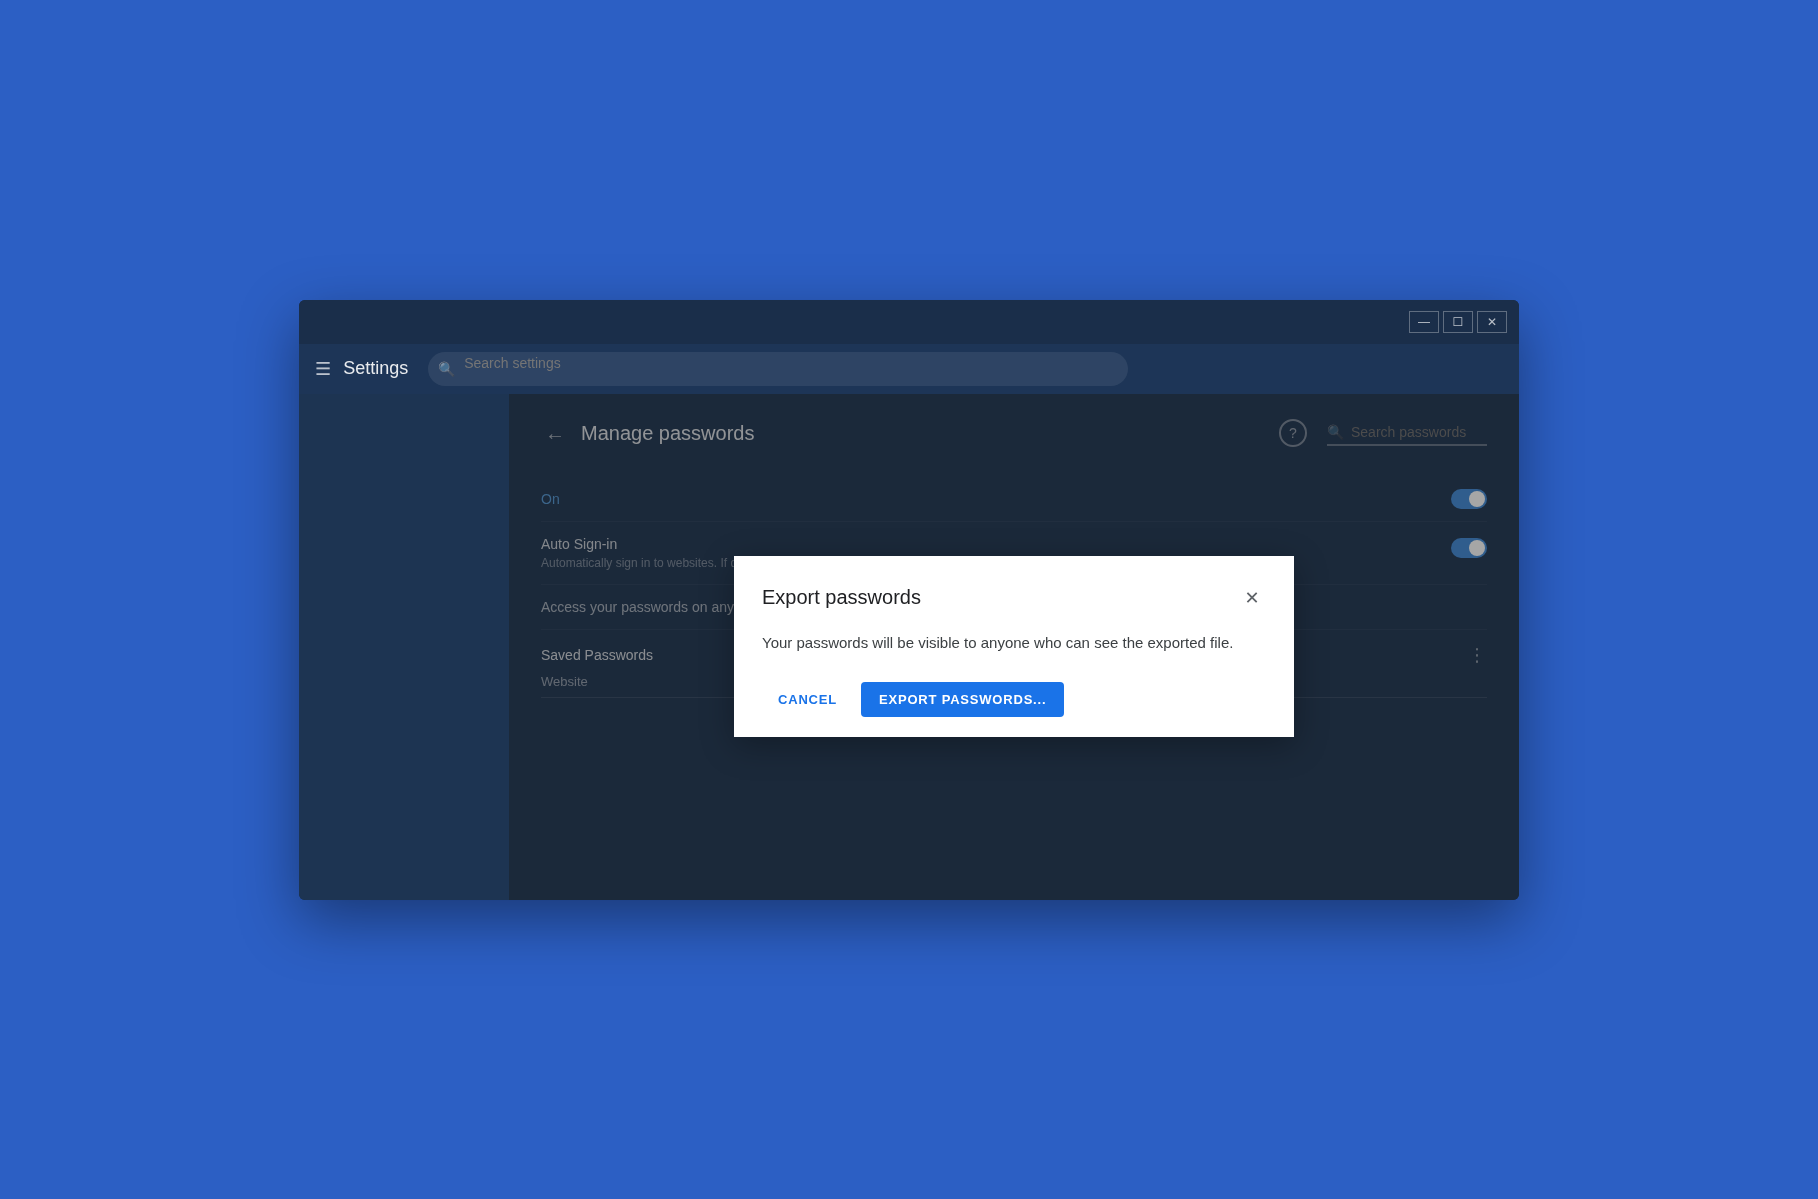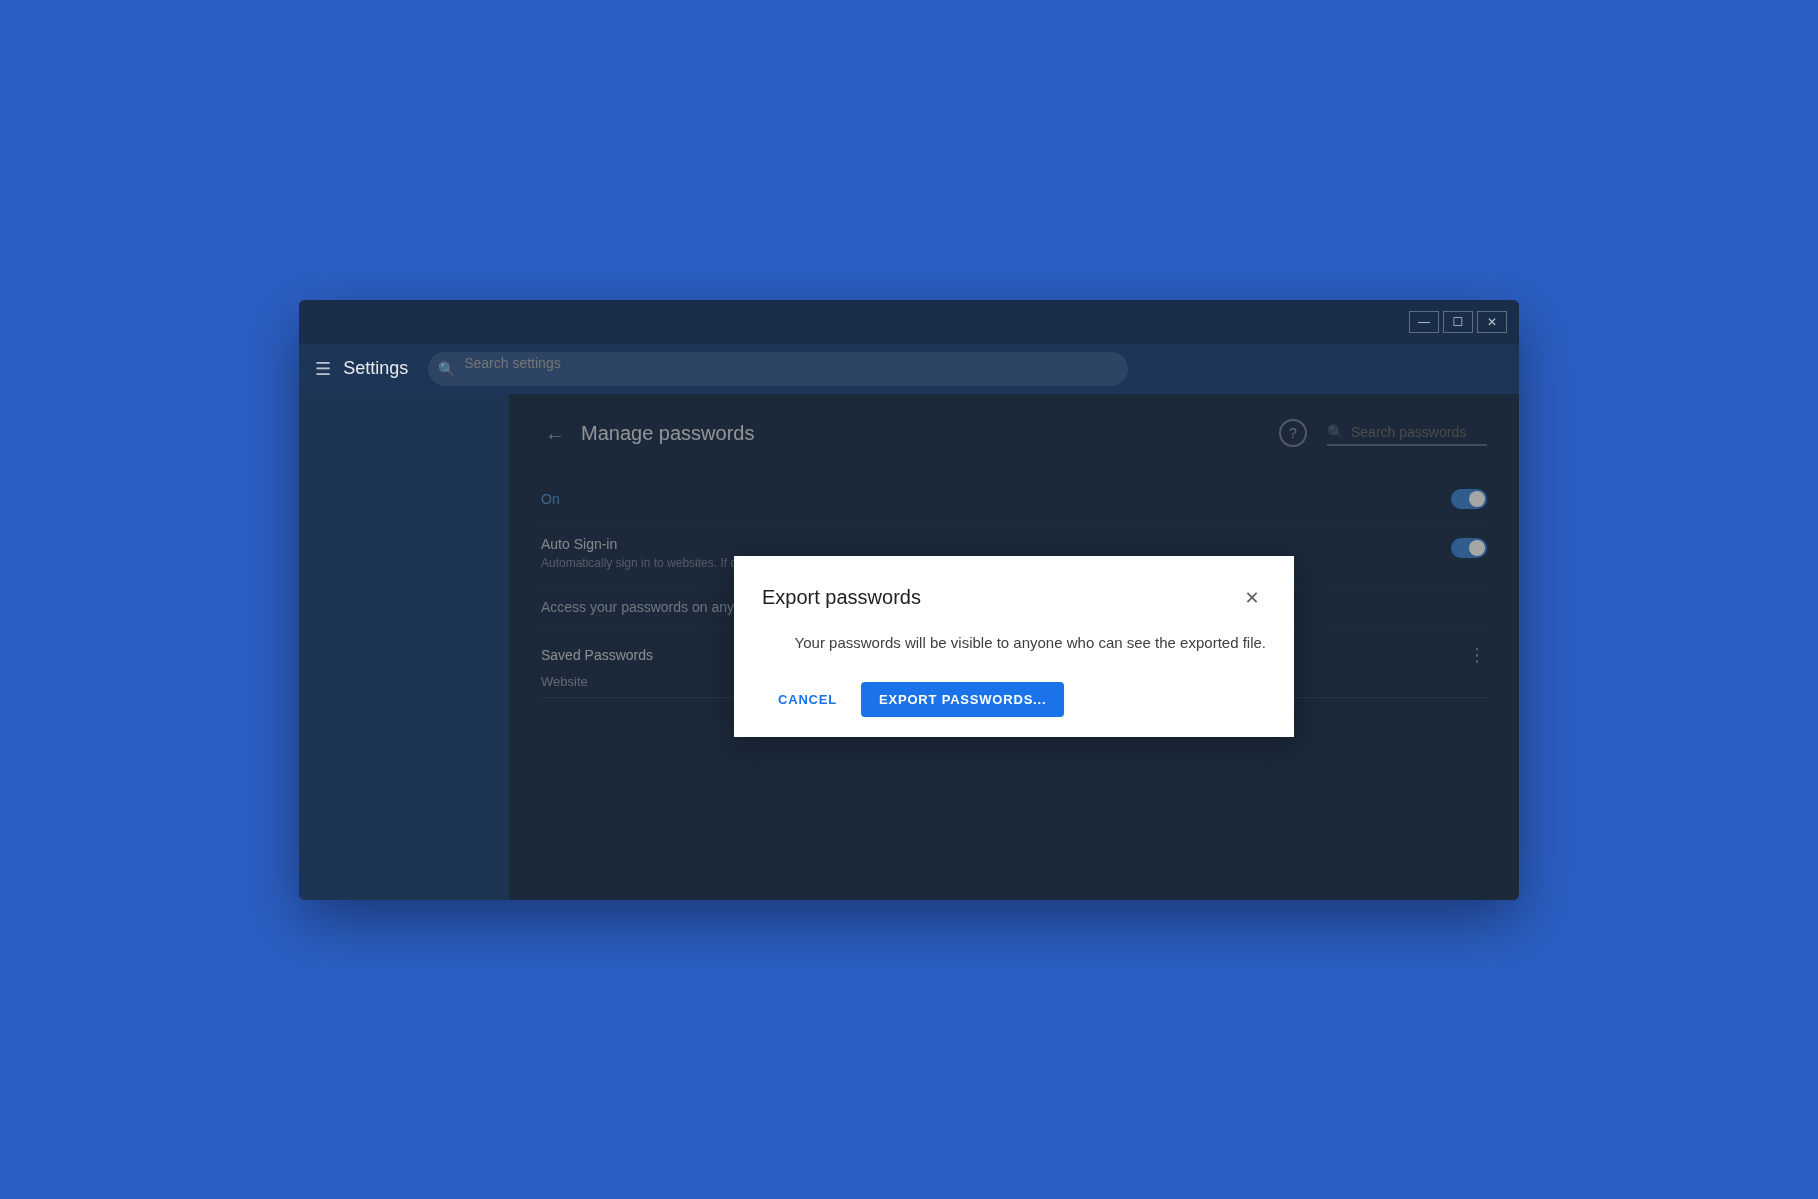--- a/index.html
+++ b/index.html
@@ -302,21 +302,20 @@
       font-size: 18px;
       border: none;
       background: transparent;
       border-radius: 50%;
     }
     .dialog-body {
       color: #3c4043;
       font-size: 15px;
       line-height: 1.5;
       margin-bottom: 28px;
-      text-align: right;
     }
     .dialog-actions {
       display: flex;
       justify-content: flex-start;
       gap: 8px;
       align-items: center;
     }
     .btn-cancel {
       background: transparent;
       border: none;

